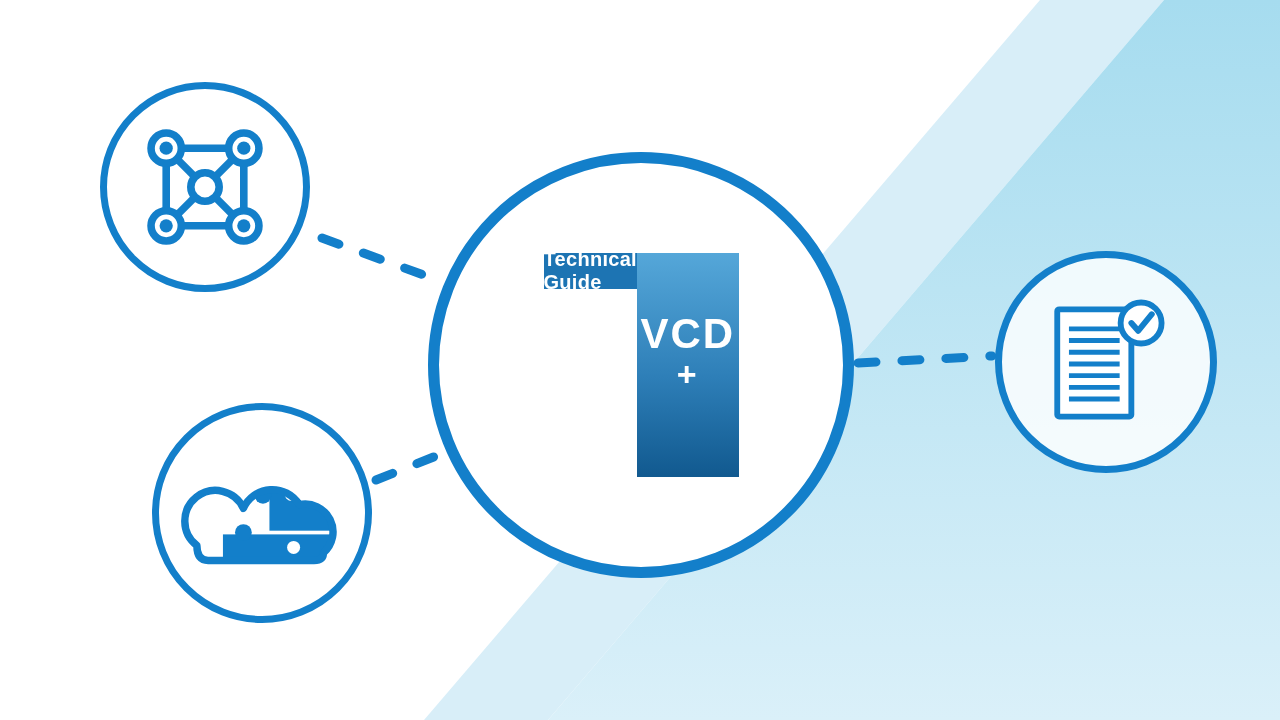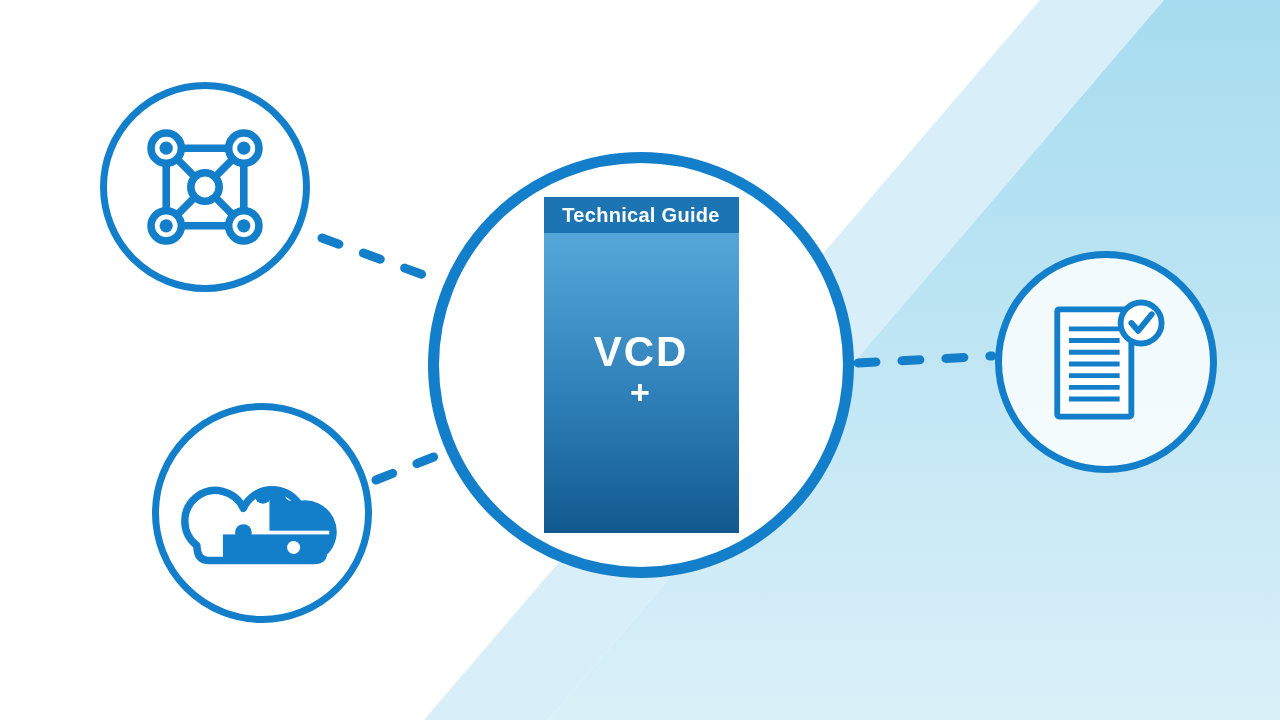--- a/index.html
+++ b/index.html
@@ -12,21 +12,21 @@
     position:absolute;box-sizing:border-box;border-style:solid;border-color:#137fca;
     border-radius:50%;background:#ffffff;display:flex;align-items:center;justify-content:center;
   }
   .circle-network{left:100px;top:82px;width:210px;height:210px;border-width:7px;}
   .circle-cloud{left:152px;top:403px;width:220px;height:220px;border-width:7px;}
   .circle-center{left:428px;top:152px;width:426px;height:426px;border-width:11px;z-index:3;}
   .circle-doc{left:995px;top:251px;width:222px;height:222px;border-width:7px;background:rgba(255,255,255,0.8);}
   .circle{z-index:2;}
 
   .cover{
-    width:195px;height:336px;display:flex;flex-direction:column;
+    width:195px;height:224px;display:flex;flex-direction:row;
     box-shadow:0 0 0 0 transparent;
   }
   .cover-header{
     height:36px;flex:0 0 36px;background:#1d74b3;color:#ffffff;
     font-size:20px;font-weight:700;display:flex;align-items:center;justify-content:center;
     letter-spacing:0.3px;
   }
   .cover-body{
     flex:1;background:linear-gradient(180deg,#55a7d9 0%,#2e7fb8 55%,#11598f 100%);
     color:#ffffff;display:flex;flex-direction:column;align-items:center;justify-content:center;

